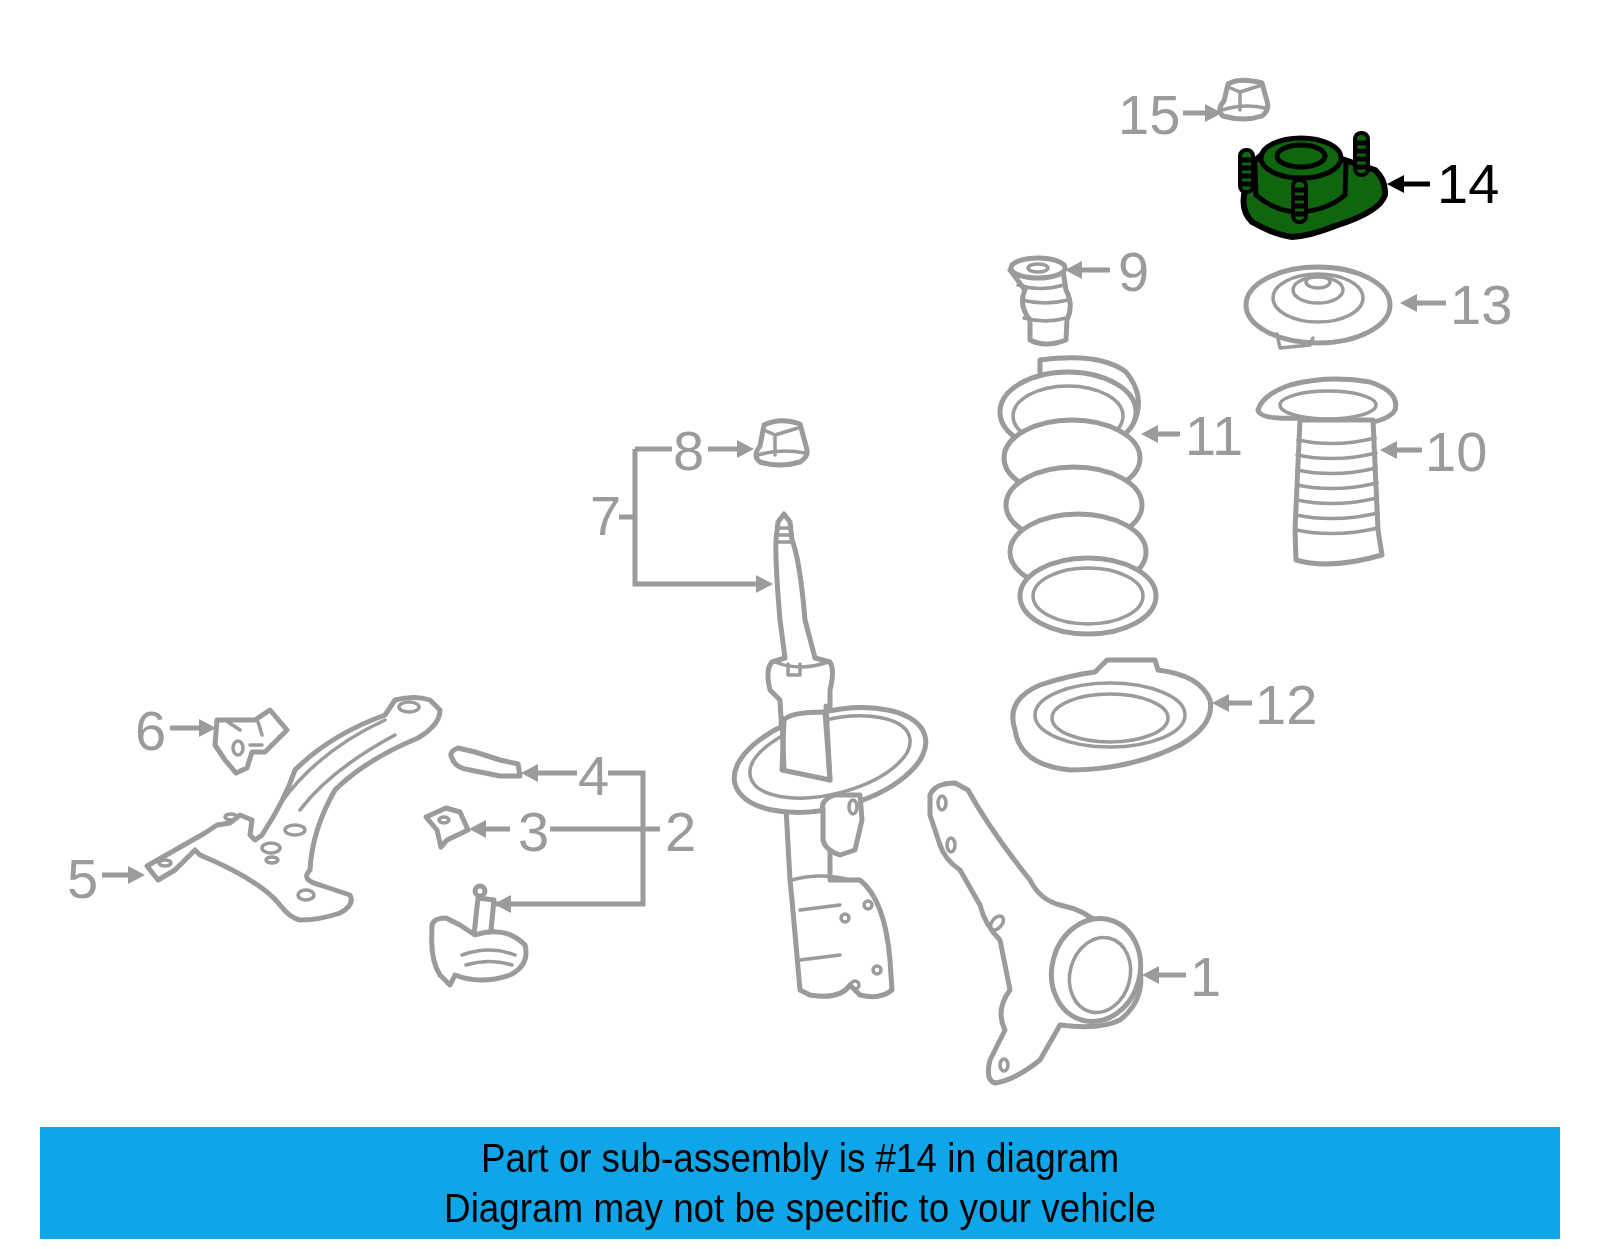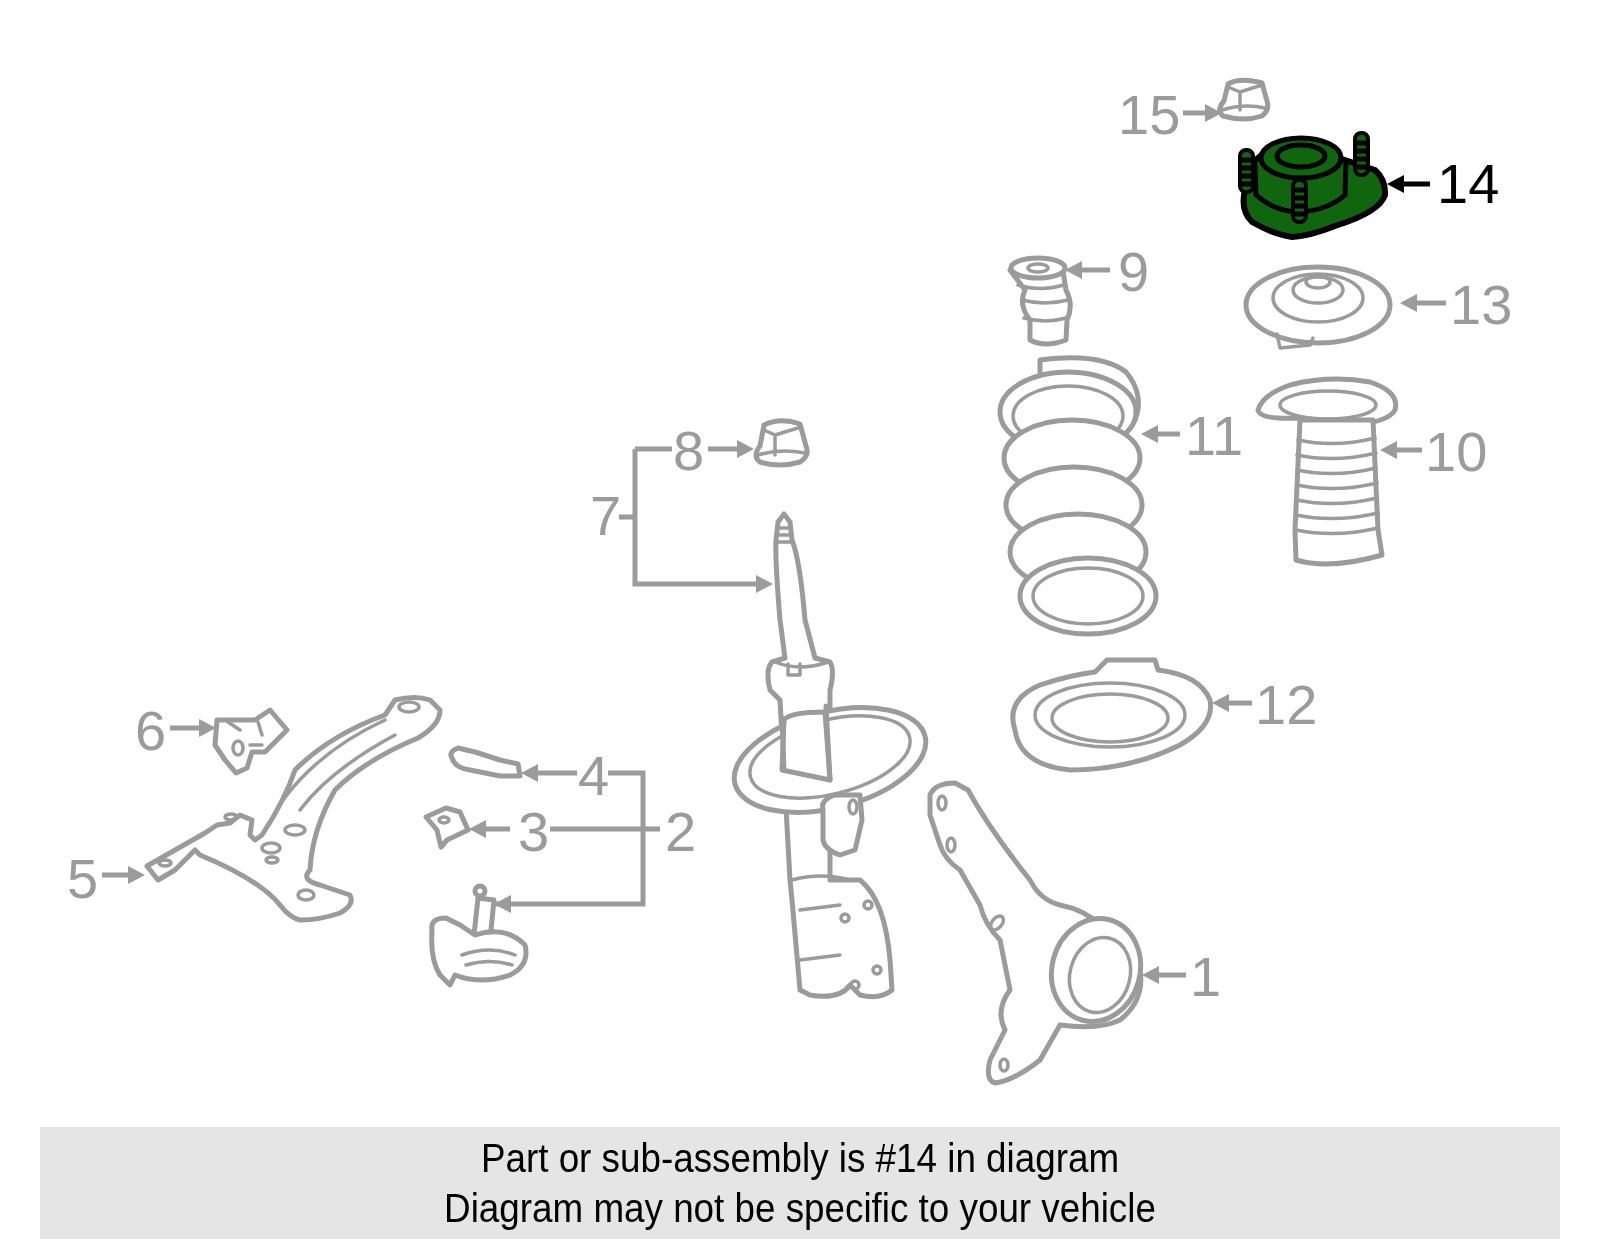--- a/index.html
+++ b/index.html
@@ -11,21 +11,21 @@
   .ln-thin { fill: none; stroke: #9b9b9b; stroke-width: 3.5; stroke-linecap: round; stroke-linejoin: round; }
   .part { fill: #ffffff; stroke: #9b9b9b; stroke-width: 5; stroke-linejoin: round; stroke-linecap: round; }
   .hl-part { fill: #0f660f; stroke: #000; stroke-width: 6; stroke-linejoin: round; }
   .hl-line { fill: none; stroke: #000; stroke-width: 5; stroke-linecap: round; }
   .arrow { fill: #9b9b9b; }
   .arrow.hl { fill: #000; }
   .leader { stroke: #9b9b9b; stroke-width: 5; fill: none; }
   .leader.hl { stroke: #000; }
   #banner {
     position: absolute; left: 40px; top: 1127px; width: 1520px; height: 112px;
-    background: #e5e5e5; color: #000; text-align: center;
+    background: #0ea5e9; color: #000; text-align: center;
     font-size: 40px; line-height: 50px; padding-top: 6px; box-sizing: border-box;
   }
   #banner div { transform: scaleX(0.92); }
 </style>
 </head>
 <body>
 
 <svg id="diagram" viewBox="0 0 1600 1249" xmlns="http://www.w3.org/2000/svg">
 
   <g>

